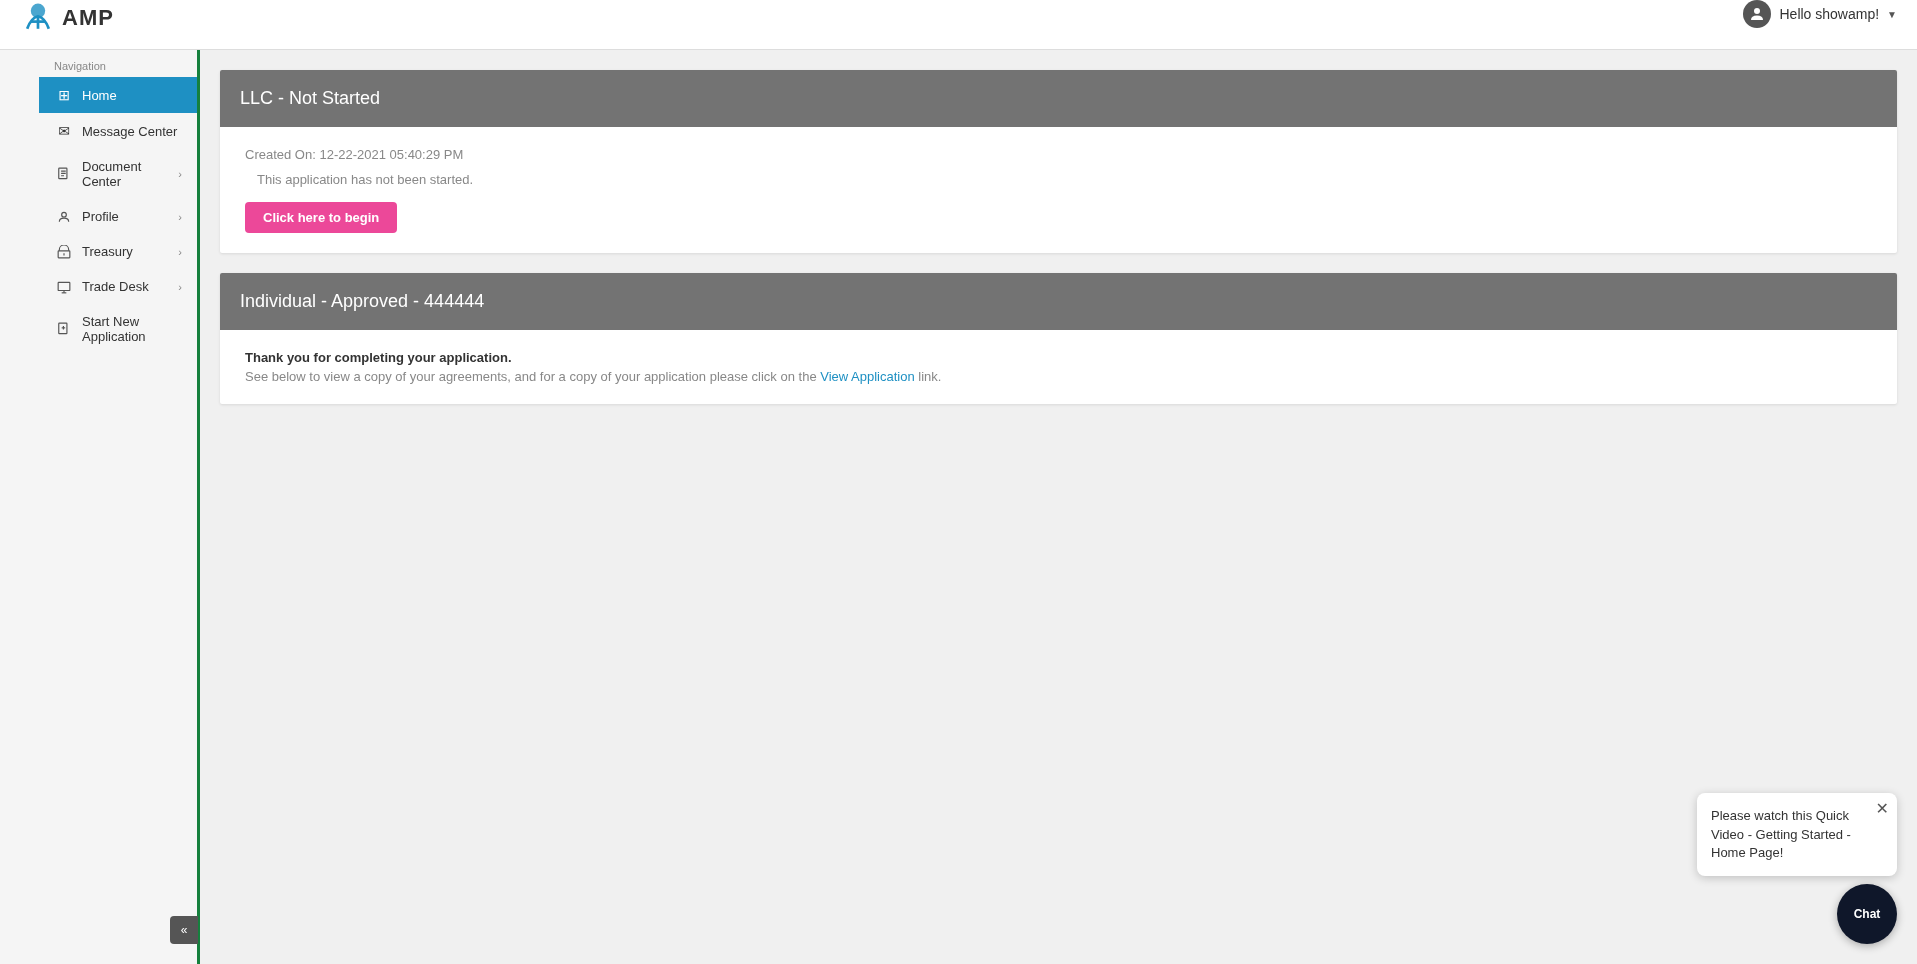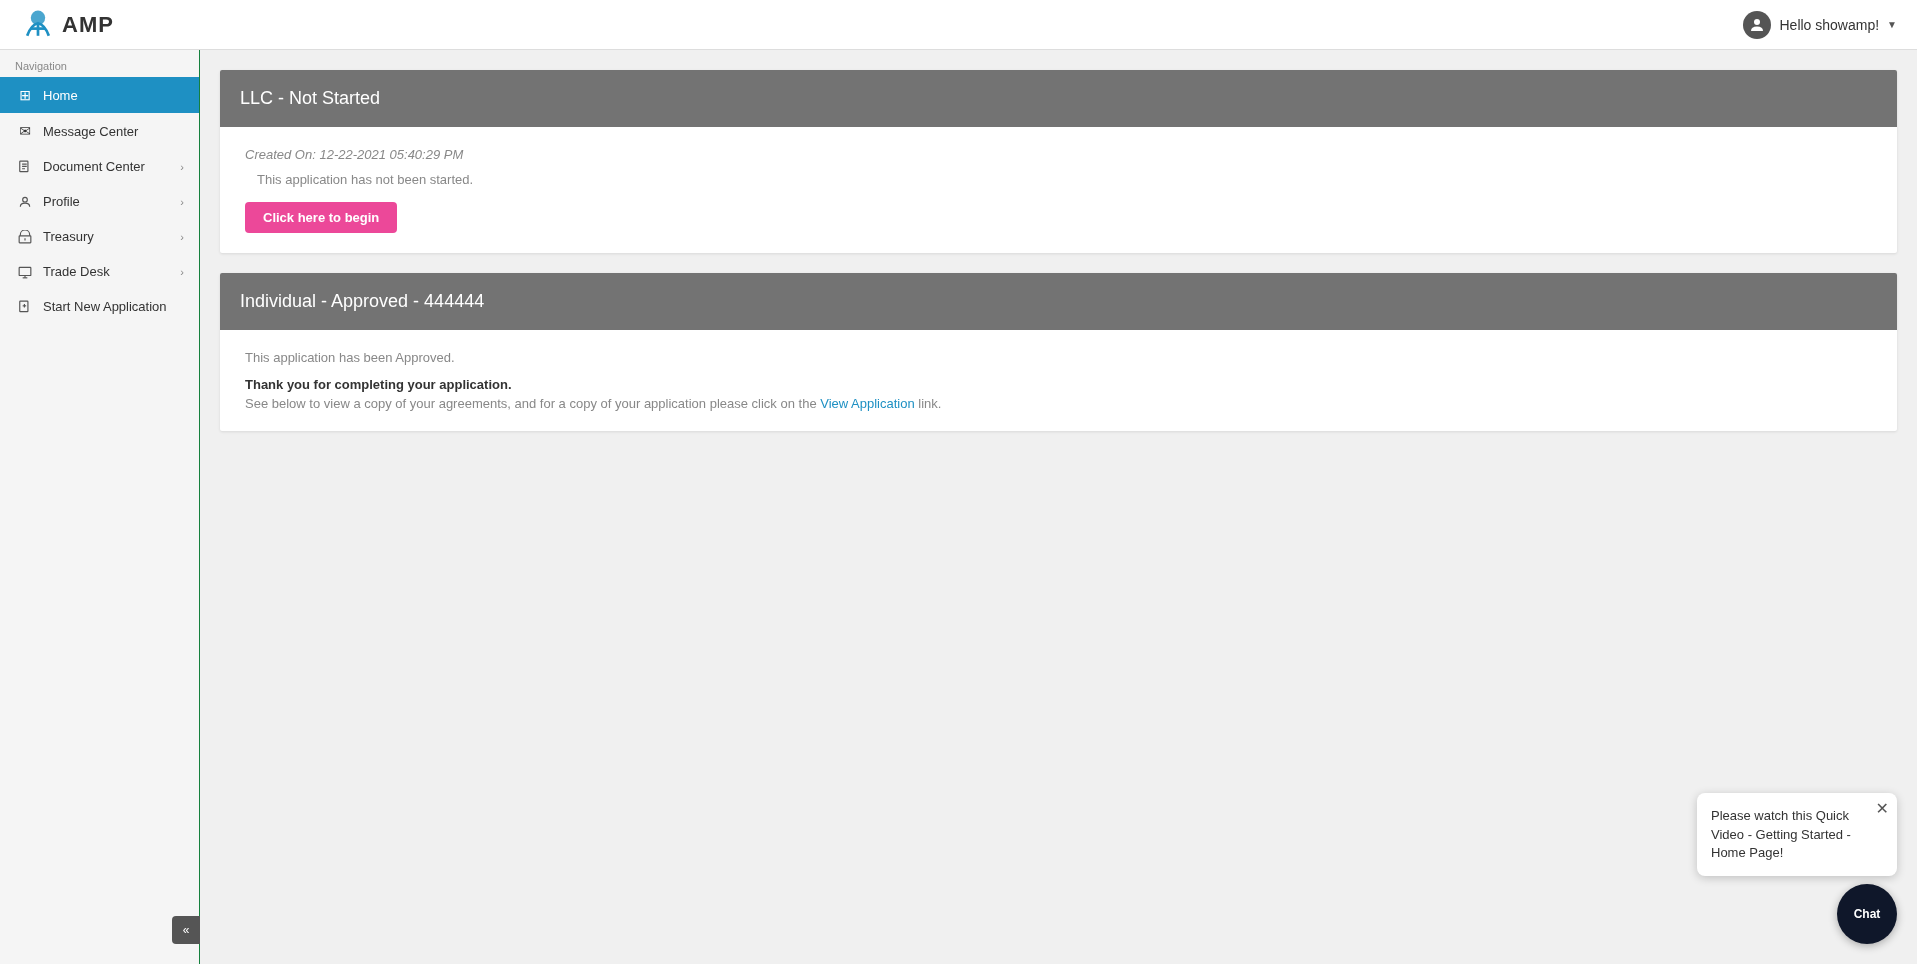--- a/index.html
+++ b/index.html
@@ -3,21 +3,21 @@
   <meta charset="utf-8">
   <style>
     * { margin: 0; padding: 0; box-sizing: border-box; }
     body { font-family: Arial, sans-serif; background: #f0f0f0; display: flex; flex-direction: column; height: 964px; overflow: hidden; }
 
     
     .header {
       background: #fff;
       height: 50px;
       display: flex;
-      align-items: center;
+      align-items: flex-start;
       justify-content: space-between;
       padding: 0 20px;
       border-bottom: 1px solid #ddd;
       flex-shrink: 0;
     }
     .logo {
       display: flex;
       align-items: center;
       gap: 6px;
     }
@@ -64,22 +64,23 @@
       overflow: hidden;
     }
 
     
     .sidebar {
       width: 200px;
       background: #f5f5f5;
       flex-shrink: 0;
       display: flex;
       flex-direction: column;
-      border-right: 1px solid #15803d;
+      border-right: 3px solid #15803d;
       position: relative;
+      padding-left: 39px;
     }
     .nav-label {
       font-size: 11px;
       color: #888;
       padding: 10px 15px 5px;
       text-transform: none;
     }
     .nav-item {
       display: flex;
       align-items: center;
@@ -149,21 +150,20 @@
       font-size: 18px;
       font-weight: normal;
     }
     .app-card-body {
       padding: 20px 25px;
     }
     .app-created {
       font-size: 13px;
       color: #888;
       margin-bottom: 10px;
-      font-style: italic;
     }
     .app-status-text {
       font-size: 13px;
       color: #888;
       margin-bottom: 15px;
       margin-left: 12px;
     }
     .begin-btn {
       background: #ec4899;
       color: white;
@@ -357,21 +357,20 @@
         <div class="app-status-text">This application has not been started.</div>
         <button class="begin-btn">Click here to begin</button>
       </div>
     </div>
 
     <div class="app-card">
       <div class="app-card-header">
         <span>Individual - Approved - 444444</span>
       </div>
       <div class="app-card-body">
-        <div class="app-approved-text">This application has been Approved.</div>
         <div class="app-thank-you">Thank you for completing your application.</div>
         <div class="app-agreement-text">
           <span>See below to view a copy of your agreements, and for a copy of your application please click on the </span><a href="#">View Application</a><span> link.</span>
         </div>
       </div>
     </div>
 
   </div>
 </div>
 

